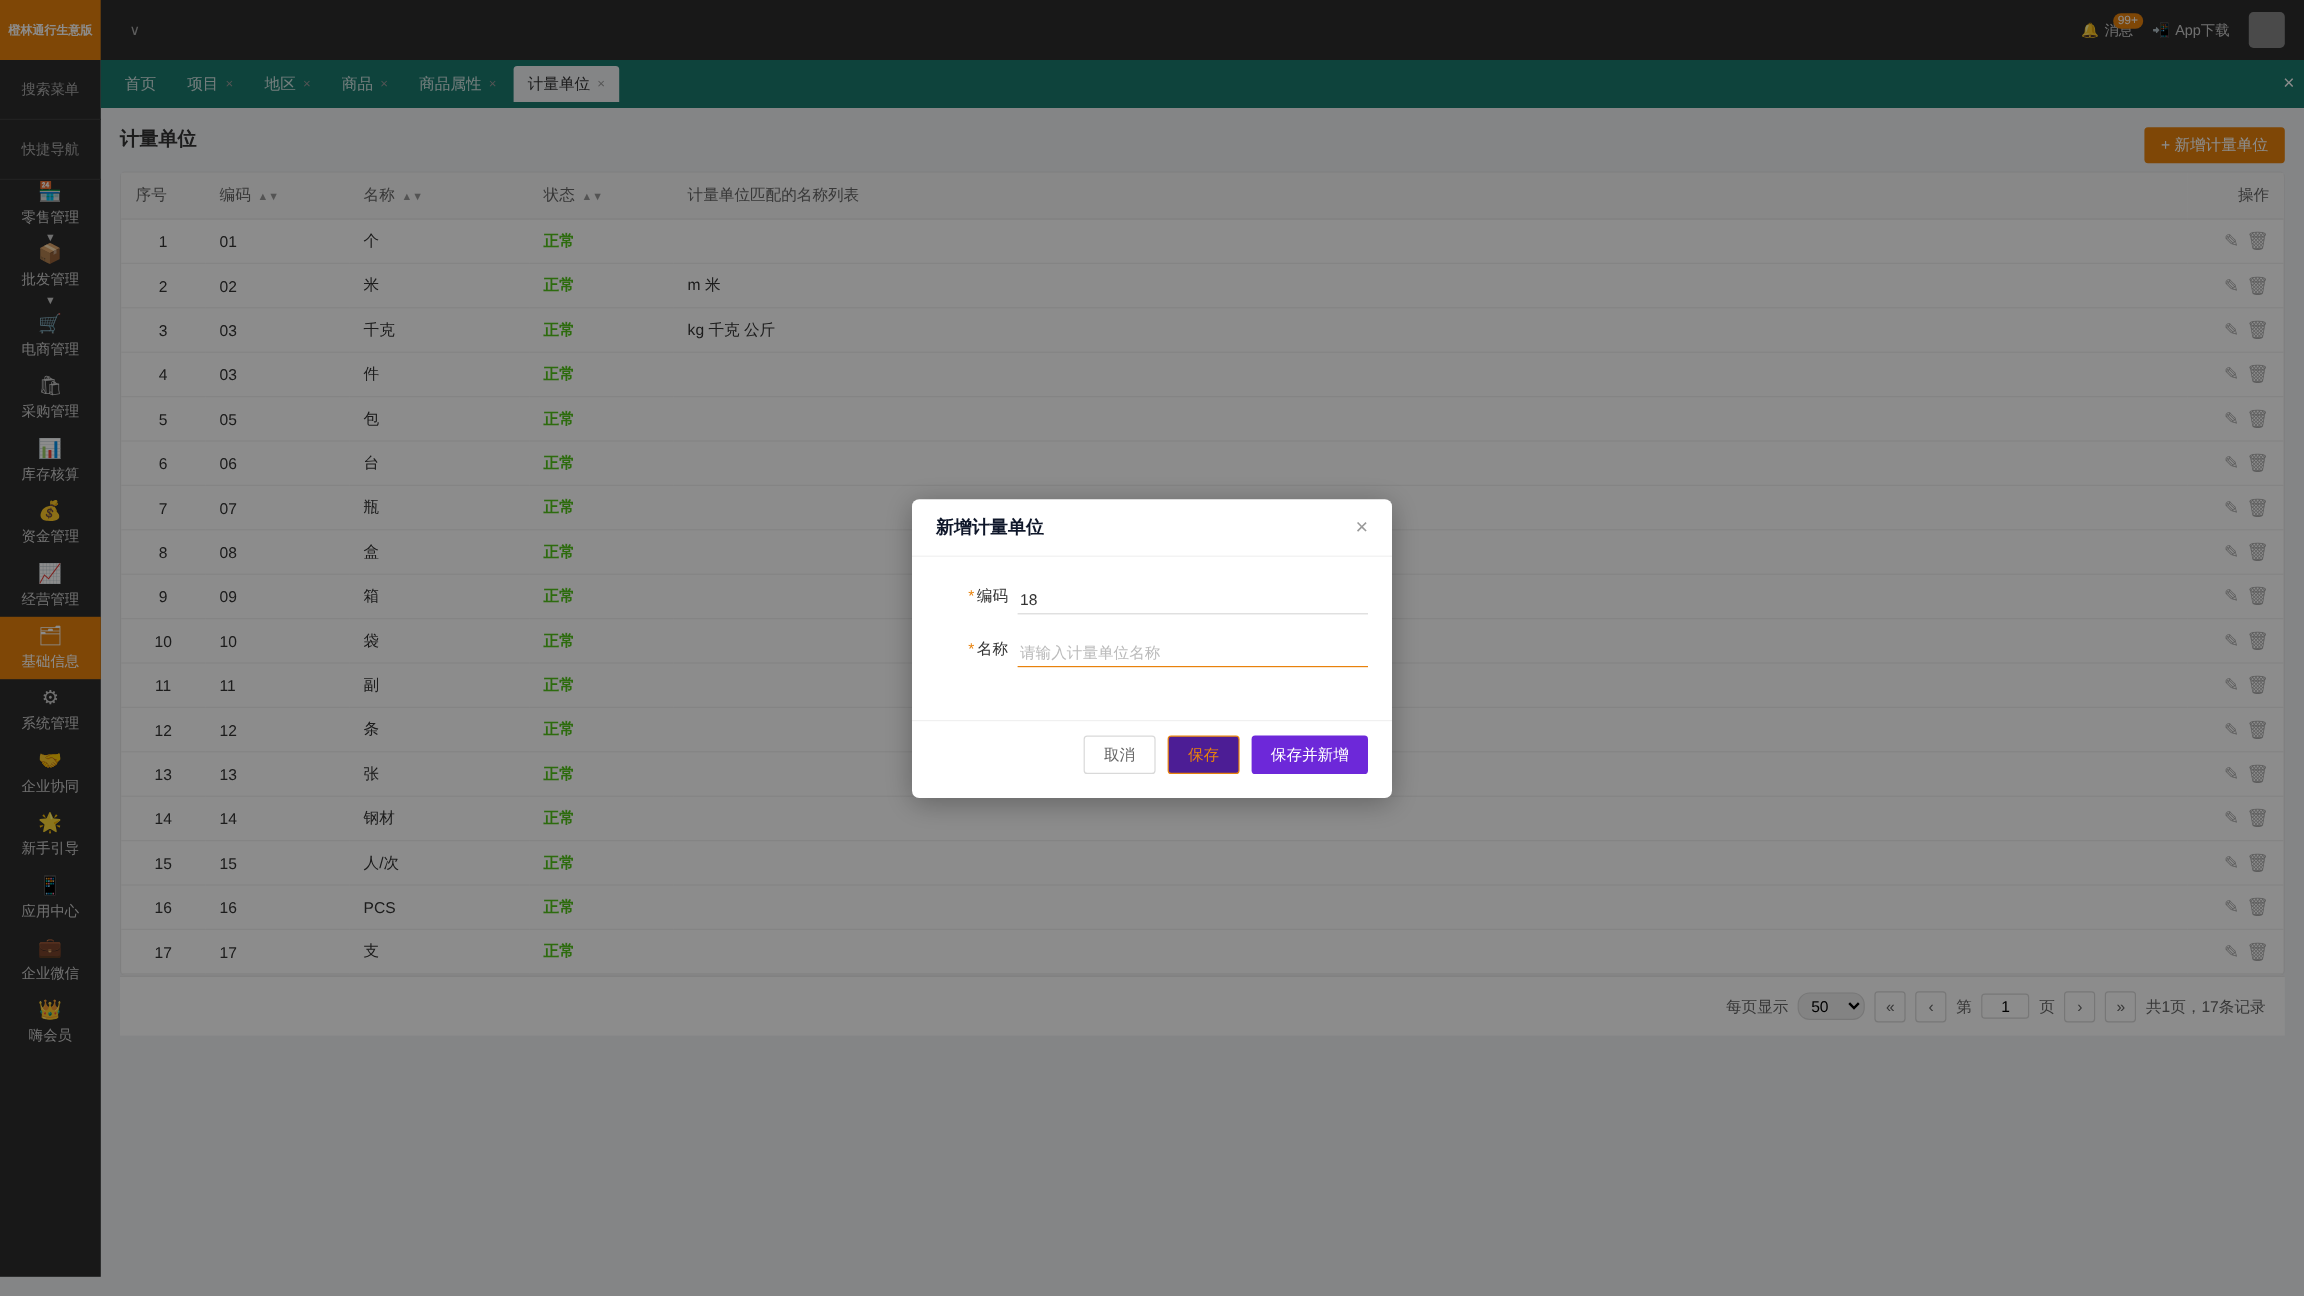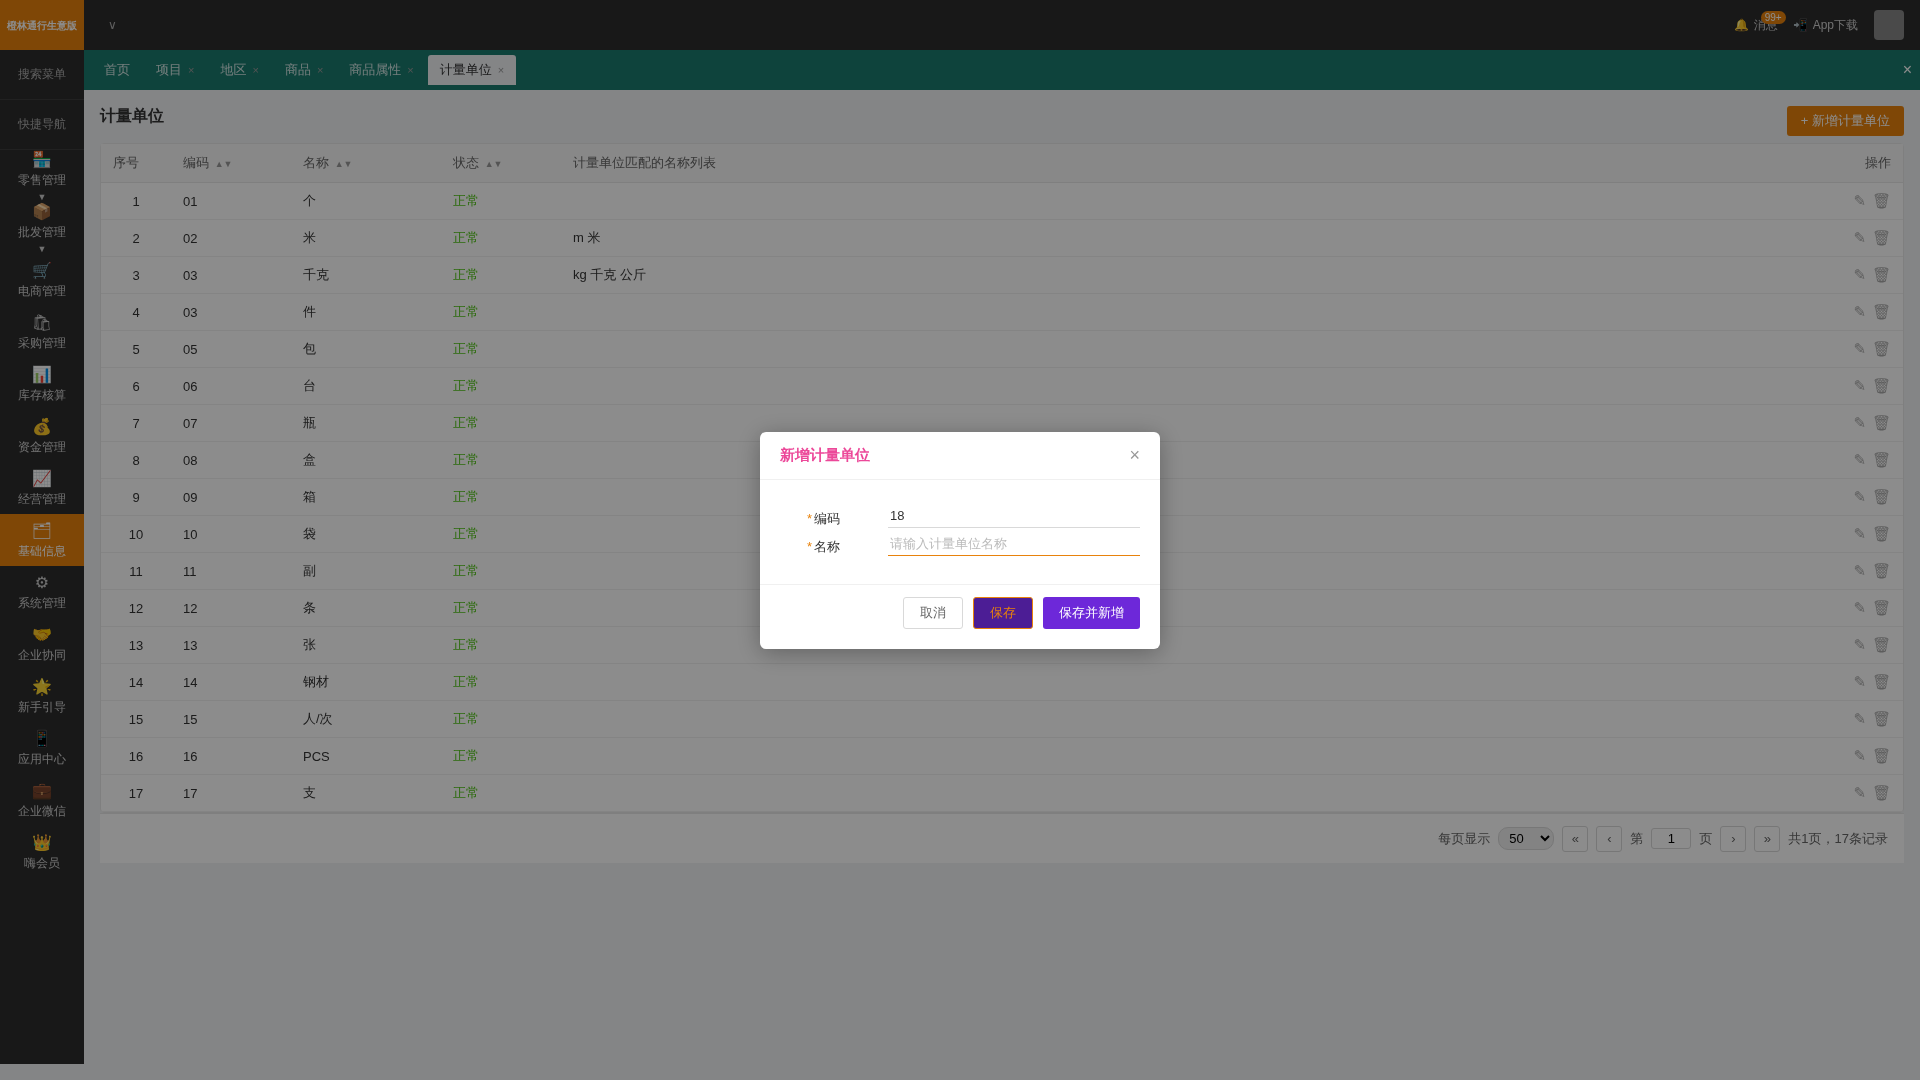--- a/index.html
+++ b/index.html
@@ -43,38 +43,38 @@
     .add-btn { position: absolute; top: 16px; right: 16px; background: #e8820c; color: white; border: none; padding: 6px 14px; border-radius: 3px; cursor: pointer; font-size: 13px; }
 
     
     .table-container { background: white; border-radius: 4px; border: 1px solid #e8e8e8; }
     table { width: 100%; border-collapse: collapse; }
     thead tr { background: #f7f7f7; }
     thead th { padding: 10px 12px; text-align: left; font-size: 13px; color: #666; border-bottom: 1px solid #e8e8e8; font-weight: normal; white-space: nowrap; }
     thead th .sort-arrows { display: inline-flex; flex-direction: column; font-size: 9px; line-height: 1; margin-left: 2px; color: #999; }
     tbody tr { border-bottom: 1px solid #f0f0f0; }
     tbody td { padding: 9px 12px; font-size: 13px; color: #333; }
-    .status-normal { color: #52c41a; }
+    .status-normal { color: #52c41a; font-weight: bold; }
     .action-btns { display: flex; gap: 6px; justify-content: flex-end; }
     .action-btn { color: #aaa; cursor: pointer; font-size: 15px; }
 
     
     .pagination { height: 50px; display: flex; align-items: center; justify-content: flex-end; padding: 0 16px; gap: 8px; font-size: 13px; color: #666; background: white; border-top: 1px solid #e8e8e8; }
     .page-size-select { border: 1px solid #d9d9d9; border-radius: 10px; padding: 2px 6px; font-size: 13px; }
     .page-btn { width: 26px; height: 26px; display: flex; align-items: center; justify-content: center; border: 1px solid #d9d9d9; border-radius: 3px; cursor: pointer; color: #666; }
     .page-input { width: 40px; border: 1px solid #d9d9d9; border-radius: 3px; text-align: center; padding: 2px; font-size: 13px; }
 
     
     .modal-overlay { position: fixed; top: 0; left: 0; width: 1920px; height: 1080px; background: rgba(0,0,0,0.45); z-index: 1000; display: flex; align-items: center; justify-content: center; }
     .modal { background: white; border-radius: 6px; width: 400px; box-shadow: 0 4px 24px rgba(0,0,0,0.3); }
     .modal-header { padding: 14px 20px; border-bottom: 1px solid #f0f0f0; display: flex; align-items: center; justify-content: space-between; }
-    .modal-title { font-size: 15px; font-weight: bold; color: #ec4899; }
+    .modal-title { font-size: 15px; font-weight: bold; color: #0f172a; }
     .modal-close { color: #999; cursor: pointer; font-size: 18px; line-height: 1; }
     .modal-body { padding: 24px 20px; }
-    .form-item { display: flex; align-items: flex-end; margin-bottom: 4px; gap: 40px; }
+    .form-item { display: flex; align-items: flex-start; margin-bottom: 20px; }
     .form-label { width: 60px; text-align: right; font-size: 13px; color: #333; margin-right: 8px; }
     .form-label .required { color: #e8820c; margin-right: 2px; }
     .form-input { flex: 1; border: none; border-bottom: 1px solid #d9d9d9; padding: 4px 2px; font-size: 13px; outline: none; color: #333; }
     .form-input.name-input { border-bottom-color: #e8820c; }
     .form-input::placeholder { color: #bbb; }
     .modal-footer { padding: 12px 20px 20px; display: flex; justify-content: flex-end; gap: 10px; border-top: 1px solid #f0f0f0; }
     .btn-cancel { border: 1px solid #d9d9d9; background: white; color: #666; padding: 6px 16px; border-radius: 3px; cursor: pointer; font-size: 13px; }
     .btn-save { border: 1px solid #d9d9d9; background: #4c1d95; color: #e8820c; border-color: #e8820c; padding: 6px 16px; border-radius: 3px; cursor: pointer; font-size: 13px; }
     .btn-save-new { background: #6d28d9; color: white; border: none; padding: 6px 16px; border-radius: 3px; cursor: pointer; font-size: 13px; }
   </style>

